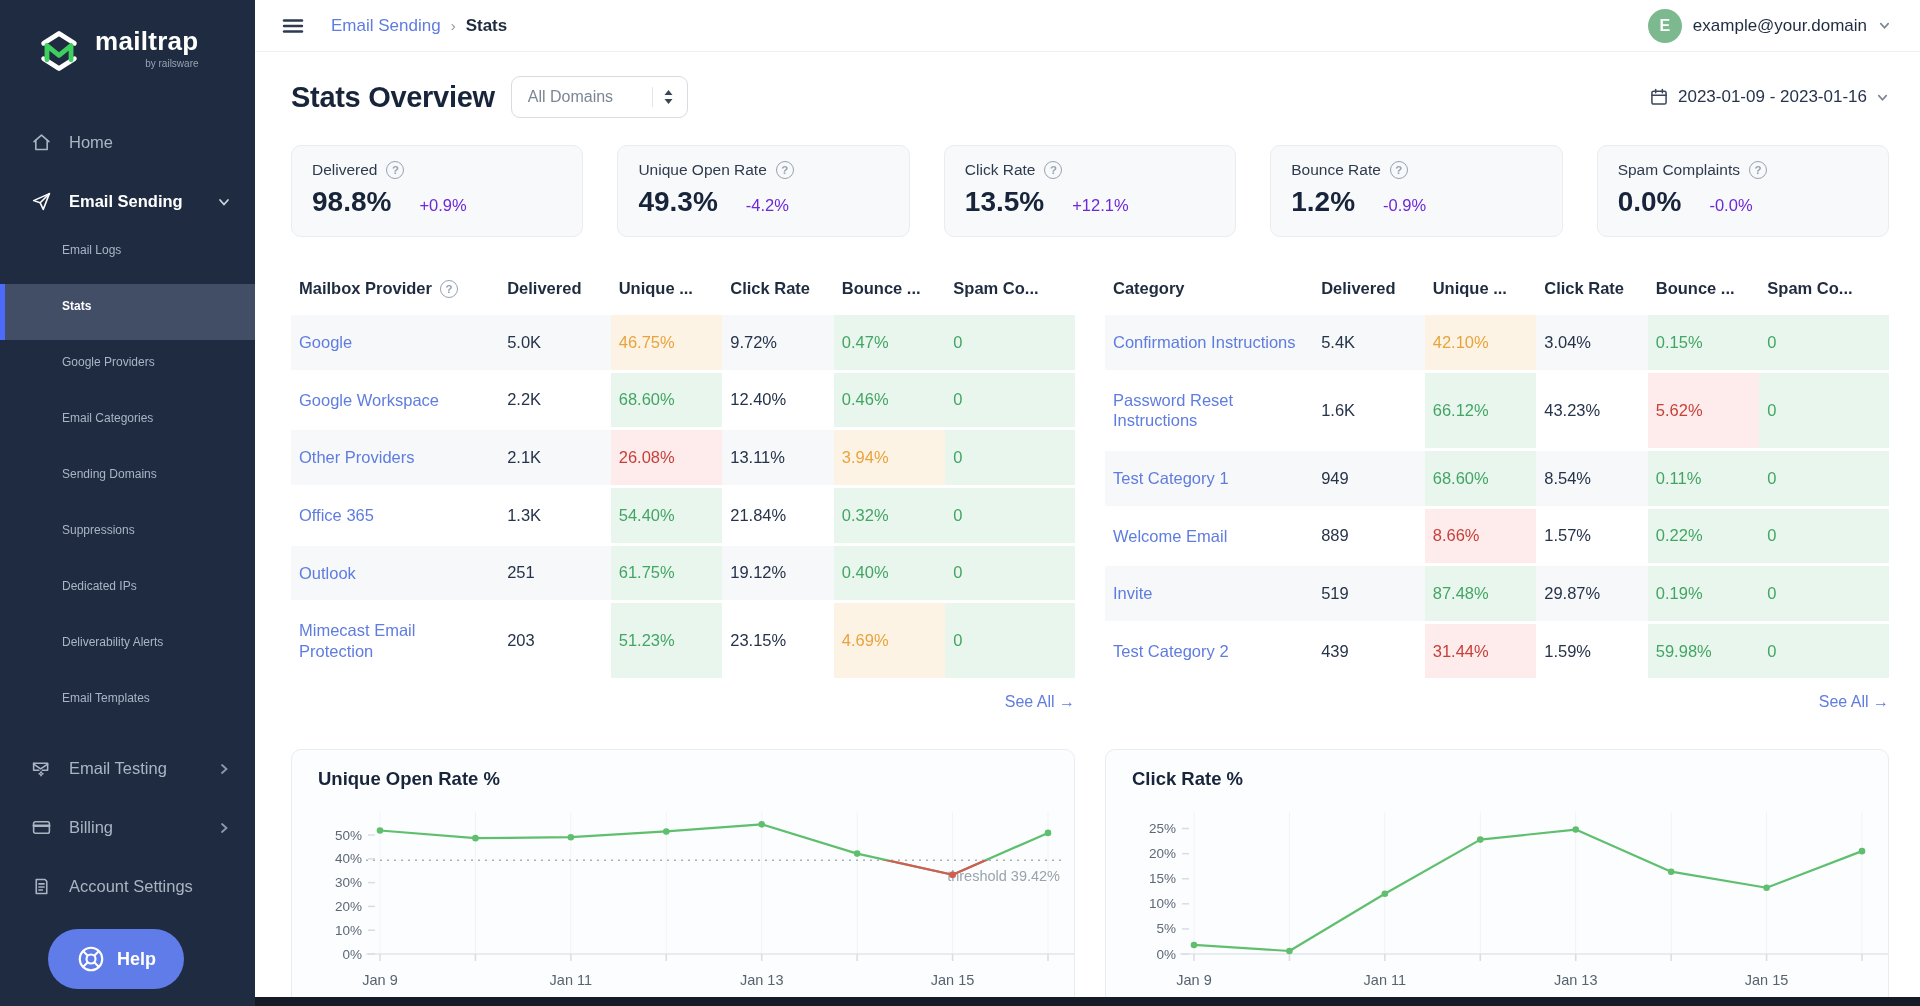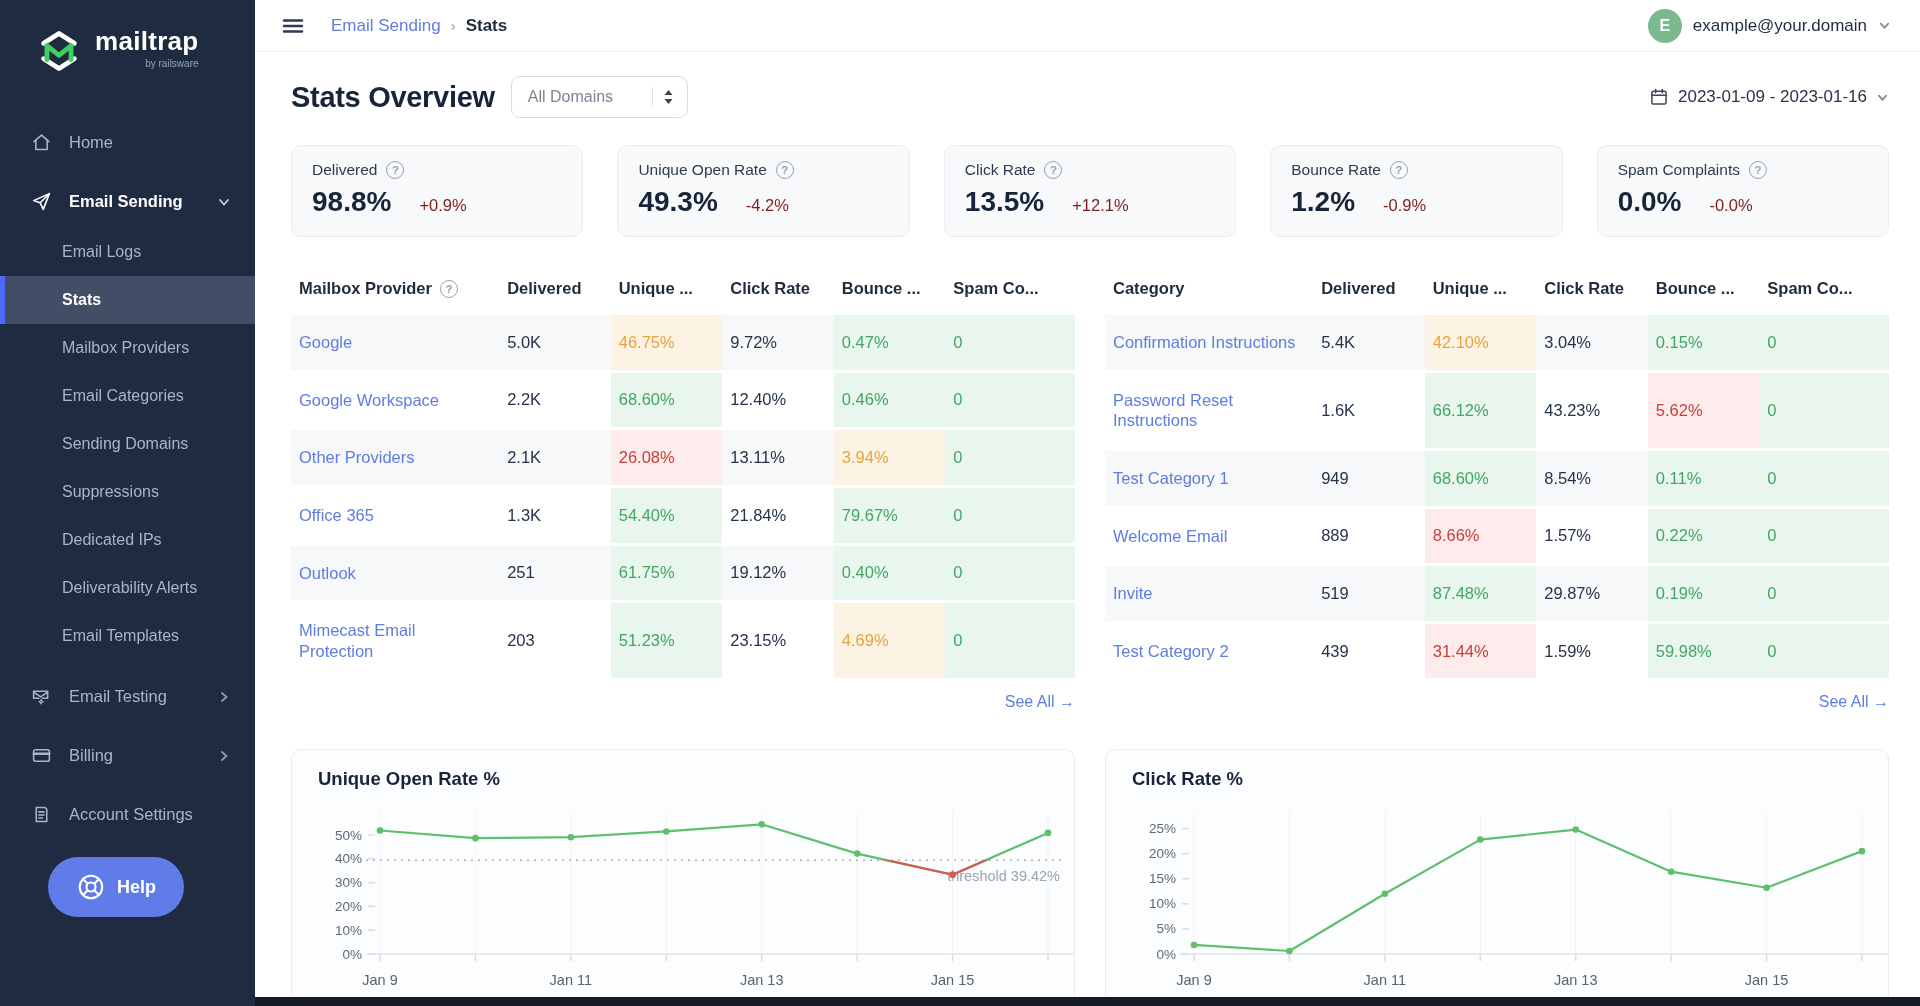--- a/index.html
+++ b/index.html
@@ -10,21 +10,21 @@
   .sidebar { width:255px; height:1006px; background:#1e2b40; flex-shrink:0; display:flex; flex-direction:column; position:relative; }
   .logo-row { display:flex; align-items:flex-start; gap:13px; margin:28px 0 0 36px; cursor:pointer; }
   .logo-text .brand { color:#ffffff; font-size:26px; font-weight:700; letter-spacing:.3px; line-height:1; }
   .logo-text .tagline { color:#97a3b4; font-size:10px; text-align:right; margin-top:4px; }
   .nav { margin-top:46px; }
   .nav-item { display:flex; align-items:center; gap:17px; padding:12px 24px 12px 31px; font-size:16.5px; color:#aab5c4; cursor:pointer; }
   .nav-item .chev { margin-left:auto; }
   .nav-item.parent-strong { color:#ffffff; font-weight:700; }
   .nav-item.mt { margin-top:14px; }
   .sub-list { margin-top:4px; }
-  .sub-item { padding:15px 20px 15px 62px; font-size:16px; color:#aab5c4; cursor:pointer; }
+  .sub-item { padding:15px 20px 27px 62px; font-size:12px; color:#aab5c4; cursor:pointer; }
   .sub-item.active { background:#414e66; border-left:5px solid #4c6bfa; padding-left:57px; color:#ffffff; font-weight:700; }
   .help-pill { margin:20px 0 0 48px; width:136px; height:60px; border-radius:32px; background:#5f7ce8; display:flex; align-items:center; justify-content:center; gap:11px; color:#fff; font-size:18px; font-weight:700; cursor:pointer; }
 
   
   .main { flex:1; display:flex; flex-direction:column; position:relative; }
   .topbar { height:52px; display:flex; align-items:center; padding:0 30px 0 26px; border-bottom:1px solid #edf0f4; flex-shrink:0; }
   .crumbs { display:flex; align-items:center; gap:10px; margin-left:26px; font-size:17px; }
   .crumb-link { color:#5f7ce0; cursor:pointer; }
   .crumb-sep { color:#8b95a3; font-size:15px; }
   .crumb-current { color:#1f2c40; font-weight:700; }
@@ -39,21 +39,21 @@
   .domain-select .sel-text { color:#7b8694; font-size:16px; min-width:118px; }
   .sel-divider { width:1px; height:20px; background:#e2e6ea; margin:0 9px 0 6px; }
   .date-range { margin-left:auto; display:flex; align-items:center; gap:9px; font-size:17px; color:#27344a; cursor:pointer; }
 
   .cards { display:flex; gap:34px; margin-top:27px; }
   .stat-card { flex:1; background:#f8f9fb; border:1px solid #e9ecf0; border-radius:10px; padding:15px 20px 18px; }
   .card-label { display:flex; align-items:center; gap:9px; font-size:15.5px; color:#2e3b4e; }
   .q-icon { width:18px; height:18px; border:1.4px solid #98a2b0; border-radius:50%; color:#98a2b0; font-size:11.5px; display:inline-flex; align-items:center; justify-content:center; font-weight:700; cursor:pointer; flex-shrink:0; }
   .card-val-row { margin-top:7px; display:flex; align-items:baseline; gap:28px; }
   .stat-value { font-size:28px; font-weight:800; color:#17243a; }
-  .stat-delta { font-size:16.5px; color:#7f1d1d; }
+  .stat-delta { font-size:16.5px; color:#6d28d9; }
 
   .tables { display:flex; gap:30px; margin-top:34px; }
   .panel { flex:1; min-width:0; }
   table { width:100%; border-collapse:collapse; table-layout:fixed; }
   th { text-align:left; font-size:16.5px; font-weight:700; color:#1f2c40; padding:8px 8px 14px 8px; white-space:nowrap; overflow:hidden; }
   th .th-inner { display:flex; align-items:center; gap:8px; }
   col.c-name { width:26.5%; }
   col.c-num  { width:14.2%; }
   col.c-last { width:16.5%; }
   td { font-size:16.5px; padding:17px 8px; border-top:3px solid #ffffff; color:#26334a; vertical-align:middle; }
@@ -105,21 +105,21 @@
       </svg>
       <span>Email Sending</span>
       <svg class="ic chev" width="14" height="14" viewBox="0 0 14 14" fill="none" stroke="#cdd4de" stroke-width="1.8" stroke-linecap="round">
           <polyline points="3,5 7,9.5 11,5"></polyline>
         </svg>
     </div>
 
     <div class="sub-list">
       <div class="sub-item"><span>Email Logs</span></div>
       <div class="sub-item active"><span>Stats</span></div>
-      <div class="sub-item"><span>Mailbox Providers</span></div>
+      <div class="sub-item"><span>Google Providers</span></div>
       <div class="sub-item"><span>Email Categories</span></div>
       <div class="sub-item"><span>Sending Domains</span></div>
       <div class="sub-item"><span>Suppressions</span></div>
       <div class="sub-item"><span>Dedicated IPs</span></div>
       <div class="sub-item"><span>Deliverability Alerts</span></div>
       <div class="sub-item"><span>Email Templates</span></div>
     </div>
 
     <div class="nav-item mt">
       <svg class="ic" width="21" height="21" viewBox="0 0 24 24" fill="none" stroke="#aab5c4" stroke-width="1.8" stroke-linecap="round" stroke-linejoin="round">
@@ -318,21 +318,21 @@
               <td class="tone-bad">26.08%</td>
               <td>13.11%</td>
               <td class="tone-warn">3.94%</td>
               <td class="tone-good">0</td>
             </tr>
             <tr>
               <td><span class="row-link">Office 365</span></td>
               <td>1.3K</td>
               <td class="tone-good">54.40%</td>
               <td>21.84%</td>
-              <td class="tone-good">79.67%</td>
+              <td class="tone-good">0.32%</td>
               <td class="tone-good">0</td>
             </tr>
             <tr>
               <td><span class="row-link">Outlook</span></td>
               <td>251</td>
               <td class="tone-good">61.75%</td>
               <td>19.12%</td>
               <td class="tone-good">0.40%</td>
               <td class="tone-good">0</td>
             </tr>

